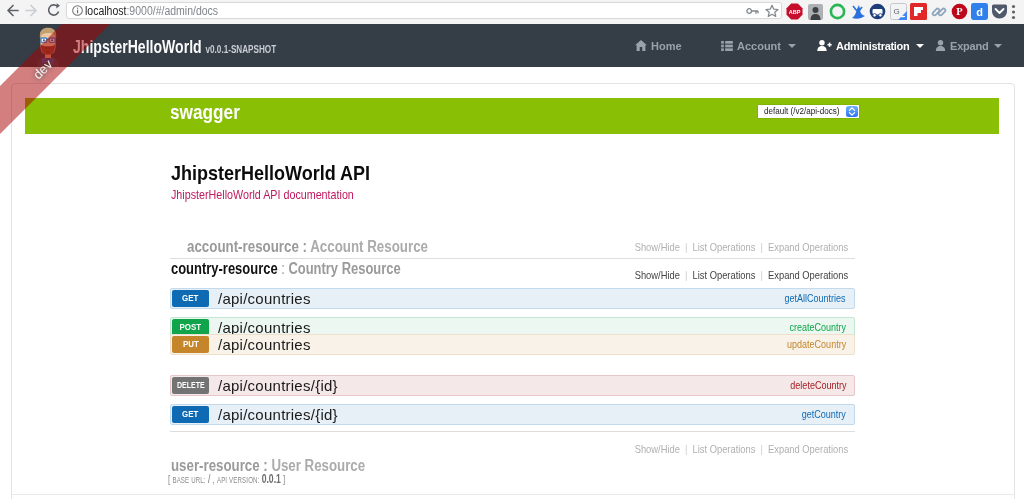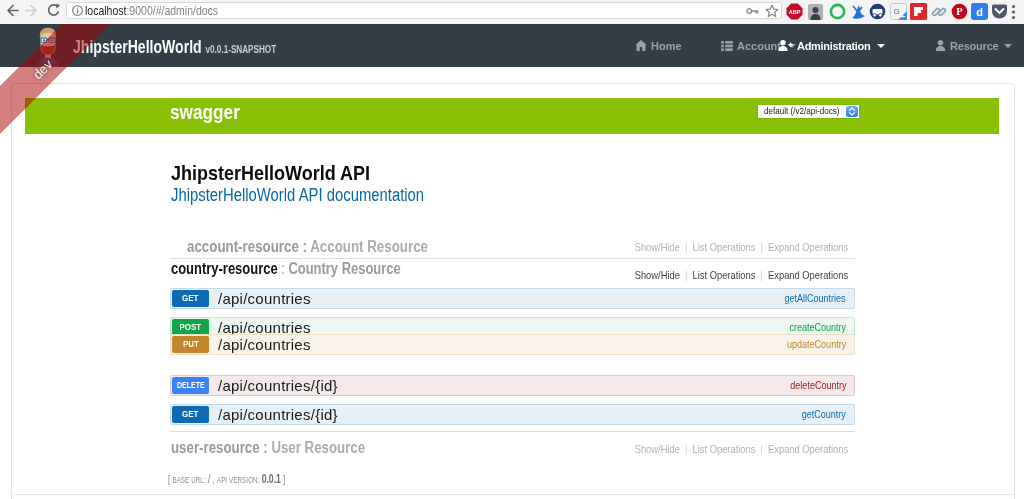--- a/index.html
+++ b/index.html
@@ -22,21 +22,21 @@
 
 #card{left:11px;top:83px;width:1004px;height:425px;border:1px solid #e3e3e3;border-radius:4px;box-sizing:border-box;background:#fff}
 #swhead{left:25px;top:98px;width:974px;height:36px;background:#89bf04}
 #swlogo{left:170px;top:98px;height:36px;line-height:27.5px;font-size:21px;font-weight:bold;color:#fff}
 #sel{left:758px;top:105px;width:101px;height:13px;background:#fff;border-radius:0;box-shadow:0 0 1px rgba(0,0,0,.35)}
 #sel .t{position:absolute;left:6px;top:0;line-height:13px;font-size:8.5px;color:#222;white-space:nowrap}
 #sel .b{position:absolute;right:1px;top:1px;width:12px;height:11px;border-radius:2.5px;background:linear-gradient(#6fb0fb,#2e75f3)}
 #sel .b svg{position:absolute;left:2px;top:1px}
 
 #h1{left:171px;top:161px;font-size:21px;font-weight:bold;color:#0c0c0c;line-height:23px;white-space:nowrap}
-#sub{left:171px;top:188px;font-size:18px;color:#0369a1;line-height:14px;white-space:nowrap}
+#sub{left:171px;top:188px;font-size:13px;color:#be185d;line-height:14px;white-space:nowrap}
 .rhead{font-size:16px;font-weight:bold;white-space:nowrap;line-height:18px}
 .rlinks{font-size:11px;white-space:nowrap;text-align:right;transform-origin:100% 50%}
 .rlinks .sep{color:#ccc;padding:0 6px}
 .divline{height:1px;background:#ddd}
 .oprow{left:170px;width:685px;height:21px;border:1px solid;border-radius:2px;box-sizing:border-box}
 .badge{position:absolute;left:1px;top:1px;width:37px;height:17px;border-radius:2px;color:#fff;font-size:9px;font-weight:bold;text-align:center;line-height:17px;letter-spacing:0}
 .badge span{display:inline-block;transform:scaleX(.88);transform-origin:50% 50%}
 .path{position:absolute;left:47px;top:0;line-height:19px;font-size:15px;letter-spacing:.25px;color:#1a1a1a;white-space:nowrap}
 .nick{position:absolute;right:8px;top:0;line-height:19px;font-size:11px;white-space:nowrap;transform-origin:100% 50%;transform:scaleX(.82)}
 #footer{left:168px;top:472px;font-size:11px;color:#8a8a8a;white-space:nowrap}
@@ -166,36 +166,36 @@
         <rect x="0" y="0" width="3.2" height="3.2"></rect>
         <rect x="4.8" y="0" width="9.2" height="3.2"></rect>
         <rect x="0" y="4.4" width="3.2" height="3.2"></rect>
         <rect x="4.8" y="4.4" width="9.2" height="3.2"></rect>
         <rect x="0" y="8.8" width="3.2" height="3.2"></rect>
         <rect x="4.8" y="8.8" width="9.2" height="3.2"></rect>
       </svg>
       <span>Account</span>
       <span class="caret"></span>
     </span>
-<span class="mi" style="left:778px;color:#fff">
+<span class="mi" style="left:817px;color:#fff">
       <svg width="15" height="11" viewBox="0 0 17 13" fill="currentColor">
         <circle cx="5.5" cy="3.2" r="3.2"></circle>
         <path d="M0 13 C0 8.8 2.4 7.1 5.5 7.1 C8.6 7.1 11 8.8 11 13 Z"></path>
         <rect x="12" y="4.7" width="5" height="1.8"></rect>
         <rect x="13.6" y="3.1" width="1.8" height="5"></rect>
       </svg>
       <span style="letter-spacing:-.3px">Administration</span>
       <span class="caret"></span>
     </span>
 <span class="mi" style="left:935px">
       <svg width="11" height="11" viewBox="0 0 13 13" fill="currentColor">
         <circle cx="6.5" cy="3.2" r="3.2"></circle>
         <path d="M1 13 C1 8.8 3.4 7.1 6.5 7.1 C9.6 7.1 12 8.8 12 13 Z"></path>
       </svg>
-      <span style="letter-spacing:-.2px">Resource</span>
+      <span style="letter-spacing:-.2px">Expand</span>
       <span class="caret" style="margin-left:1px"></span>
     </span>
 </div>
 
 <div class="abs" id="card"></div>
 <div class="abs" id="swhead"></div>
 <div class="abs" id="swlogo"><span class="cx" style="transform:scaleX(.82)">swagger</span></div>
 <div class="abs" id="sel">
     <span class="t"><span class="cx" style="transform:scaleX(.95)">default (/v2/api-docs)</span></span>
     <span class="b">
@@ -224,30 +224,30 @@
  <span class="badge" style="background:#10a54a"><span>POST</span></span>
     <span class="path">/api/countries</span>
     <span class="nick" style="color:#10a54a">createCountry</span>
   </div>
 <div class="abs oprow" style="top:334px;background:#f9f2e9;border-color:#f0e0ca">
  <span class="badge" style="background:#c5862b"><span>PUT</span></span>
     <span class="path">/api/countries</span>
     <span class="nick" style="color:#c5862b">updateCountry</span>
   </div>
 <div class="abs oprow" style="top:375px;background:#f5e8e8;border-color:#e8c6c7">
- <span class="badge" style="background:#3b82f6"><span style="transform:scaleX(.78)">DELETE</span></span>
+ <span class="badge" style="background:#737373"><span style="transform:scaleX(.78)">DELETE</span></span>
     <span class="path">/api/countries/{id}</span>
     <span class="nick" style="color:#a41e22">deleteCountry</span>
   </div>
 <div class="abs oprow" style="top:404px;background:#e7f0f7;border-color:#c3d9ec">
  <span class="badge" style="background:#0f6ab4"><span>GET</span></span>
     <span class="path">/api/countries/{id}</span>
     <span class="nick" style="color:#0f6ab4">getCountry</span>
   </div>
 <div class="abs divline" style="left:170px;top:431px;width:685px"></div>
 
-<div class="abs rhead" style="left:171px;top:439px;color:#9a9a9a"><span class="cx" style="transform:scaleX(.83)">user-resource : <span style="color:#ababab">User Resource</span></span></div>
+<div class="abs rhead" style="left:171px;top:457px;color:#9a9a9a"><span class="cx" style="transform:scaleX(.83)">user-resource : <span style="color:#ababab">User Resource</span></span></div>
 <div class="abs rlinks" style="right:176px;top:443px;color:#b0b0b0;transform:scaleX(.85)">Show/Hide<span class="sep">|</span>List Operations<span class="sep">|</span>Expand Operations</div>
 <div class="abs" id="footer"><span class="cx" style="transform:scaleX(.72)">[ <span style="font-size:8.5px;letter-spacing:.2px">BASE URL:</span> <span style="color:#777;font-size:12px">/</span> , <span style="font-size:8.5px;letter-spacing:.2px">API VERSION:</span> <span style="color:#6e6e6e;font-size:12px;font-weight:bold">0.0.1</span> ]</span></div>
 <div class="abs" id="bline"></div>
 <div class="abs" style="left:0;top:24px;width:1024px;height:475px;overflow:hidden;z-index:60;pointer-events:none">
     <div class="abs" id="ribbon">dev</div>
   </div>
 
 </body></html>

